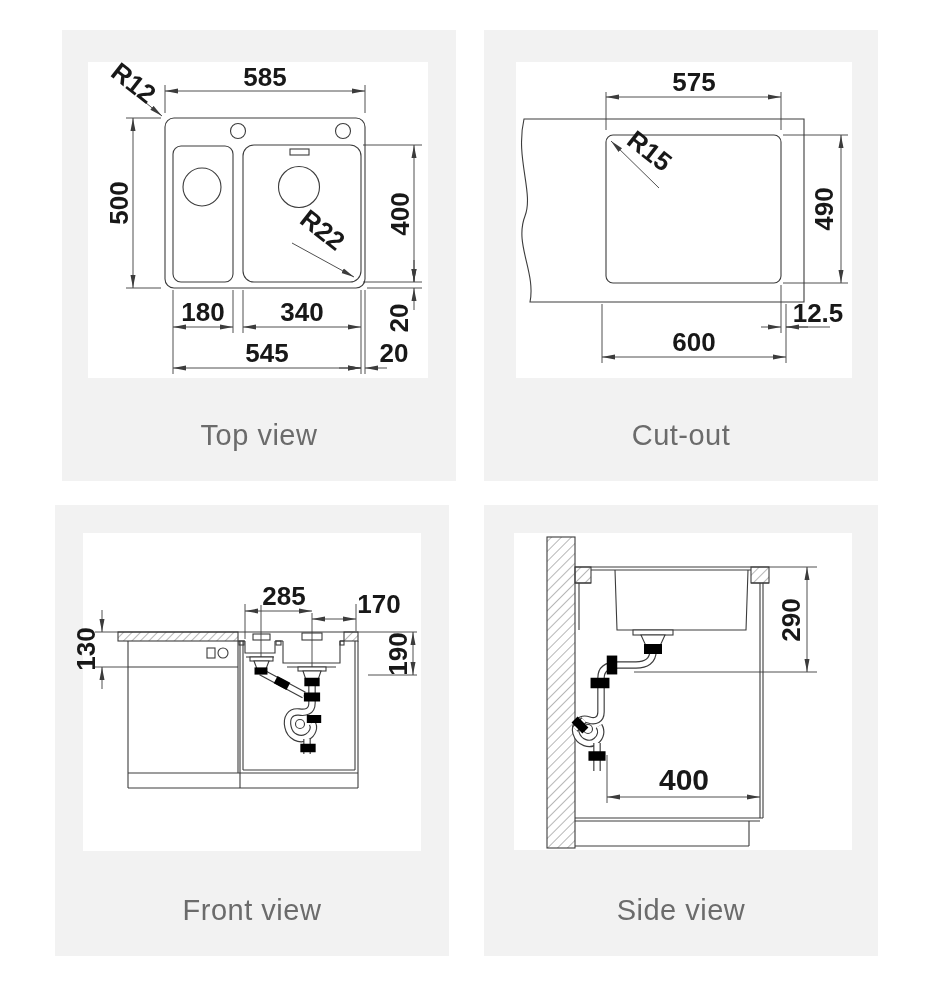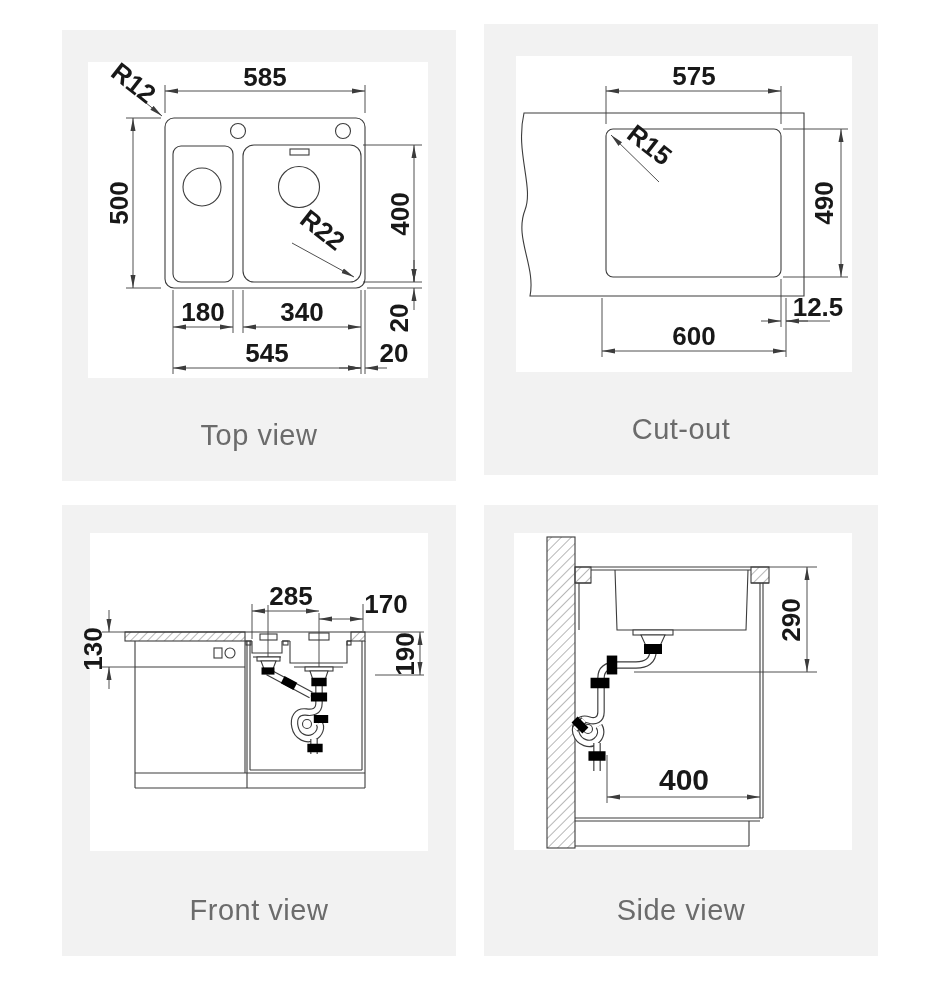--- a/index.html
+++ b/index.html
@@ -1,19 +1,19 @@
 <!DOCTYPE html>
 <html><head>
 <meta charset="utf-8">
 <style>
   html,body{margin:0;padding:0;background:#fff;}
   #sheet{position:relative;width:944px;height:1008px;background:#fff;font-family:"Liberation Sans",sans-serif;}
   .panel{position:absolute;width:394px;height:451px;background:#f2f2f2;}
-  #p1{left:62px;top:30px;} #p2{left:484px;top:24px;}
-  #p3{left:62px;top:505px;} #p4{left:484px;top:505px;}
+  #p1{left:62px;top:30px;} #p2{left:484px;top:30px;}
+  #p3{left:55px;top:505px;} #p4{left:484px;top:505px;}
   svg{display:block;}
   .x{stroke:#3c3c3c;stroke-width:0.9;fill:none;}
   .d{stroke:#3c3c3c;stroke-width:0.9;fill:none;}
   .s{stroke:#3c3c3c;stroke-width:1.1;fill:none;}
   .sf{stroke:#3c3c3c;stroke-width:1.1;fill:#fff;}
   .po{stroke:#3c3c3c;stroke-width:7.5;fill:none;}
   .pi{stroke:#fff;stroke-width:5.2;fill:none;}
   .t{font-family:"Liberation Sans",sans-serif;font-size:26px;font-weight:bold;fill:#181818;text-anchor:middle;}
   .t4{font-size:30px;}
   .tl{font-family:"Liberation Sans",sans-serif;font-size:29px;font-weight:400;fill:#6b6b6b;text-anchor:middle;letter-spacing:0.5px;}

